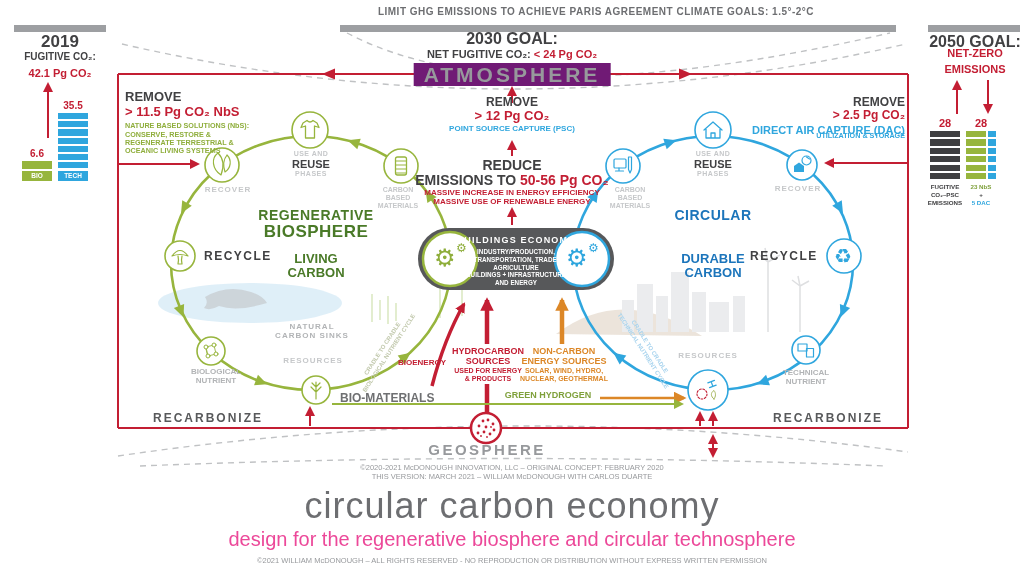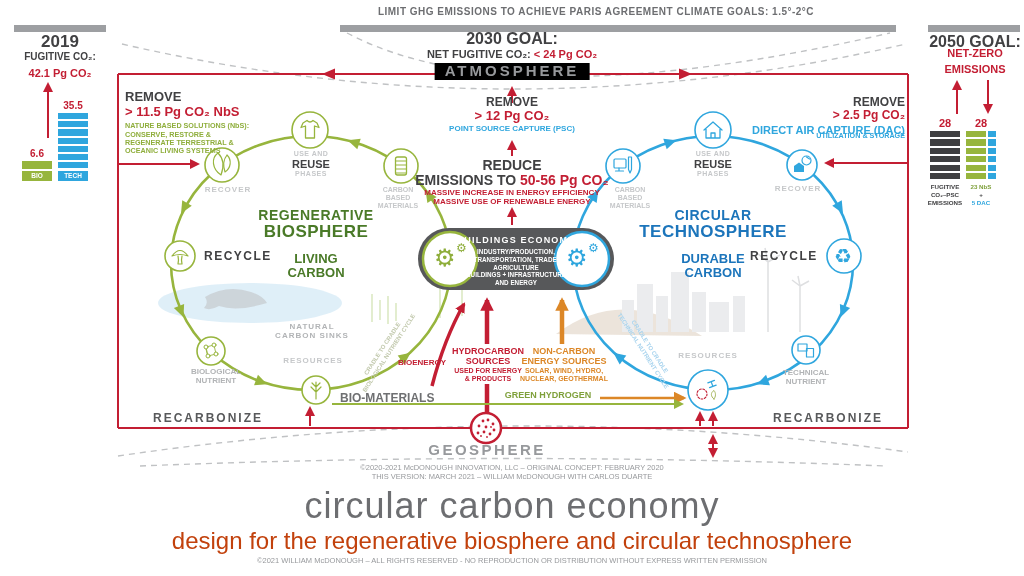--- a/index.html
+++ b/index.html
@@ -250,21 +250,21 @@
 <div class="bar lblblock" style="left:22px;top:171px;width:30px;background:#97b53d">BIO</div>
 <div class="t tc red" style="left:73px;top:100px;font-size:10px">35.5</div>
 <div class="bar seg-tech" style="left:58px;top:113px;width:30px;height:56px"></div>
 <div class="bar lblblock" style="left:58px;top:171px;width:30px;background:#2fa6de">TECH</div>
 
 <div class="t tc dk" style="left:512px;top:30px;font-size:16px">2030 GOAL:</div>
 <div class="t tc" style="left:512px;top:48px;font-size:11px">
   <span class="dk">NET FUGITIVE CO₂:</span>
   <span class="red">&lt; 24 Pg CO₂</span>
 </div>
-<div class="t tc gry" style="left:512px;top:63px;font-size:15px;letter-spacing:3px;background:#000000;padding:0 10px">ATMOSPHERE</div>
+<div class="t tc gry" style="left:512px;top:63px;font-size:21px;letter-spacing:3px;background:#701a75;padding:0 10px">ATMOSPHERE</div>
 
 <div class="t tc dk" style="left:975px;top:33px;font-size:16px">2050 GOAL:</div>
 <div class="t tc red" style="left:975px;top:47px;font-size:11px">NET-ZERO</div>
 <div class="t tc red" style="left:975px;top:63px;font-size:11px">EMISSIONS</div>
 <div class="t tc red" style="left:945px;top:117px;font-size:11px">28</div>
 <div class="bar seg-dark" style="left:930px;top:131px;width:30px;height:49px"></div>
 <div class="t tc dk" style="left:945px;top:184px;font-size:6.2px">FUGITIVE</div>
 <div class="t tc dk" style="left:945px;top:192px;font-size:6.2px">CO₂–PSC</div>
 <div class="t tc dk" style="left:945px;top:200px;font-size:6.2px">EMISSIONS</div>
 <div class="t tc red" style="left:981px;top:117px;font-size:11px">28</div>
@@ -339,21 +339,20 @@
 <div class="t tc lgt" style="left:713px;top:150px;font-size:7px;letter-spacing:.5px">USE AND</div>
 <div class="t tc dk" style="left:713px;top:158px;font-size:11px">REUSE</div>
 <div class="t tc lgt" style="left:713px;top:170px;font-size:7px;letter-spacing:.5px">PHASES</div>
 <div class="t tc lgt" style="left:630px;top:186px;font-size:7px">CARBON</div>
 <div class="t tc lgt" style="left:630px;top:194px;font-size:7px">BASED</div>
 <div class="t tc lgt" style="left:630px;top:202px;font-size:7px">MATERIALS</div>
 <div class="t tc lgt" style="left:798px;top:185px;font-size:8px;letter-spacing:1px">RECOVER</div>
 <div class="t dk" style="left:750px;top:250px;font-size:12px;letter-spacing:1.5px">RECYCLE</div>
 <span class="t blu" style="left:834px;top:245px;font-size:20px;font-weight:normal">♻</span>
 <div class="t tc dblu" style="left:713px;top:208px;font-size:14px;letter-spacing:.5px">CIRCULAR</div>
-<div class="t tc dblu" style="left:713px;top:223px;font-size:17px;letter-spacing:.5px">TECHNOSPHERE</div>
 <div class="t tc dblu" style="left:713px;top:252px;font-size:13px">DURABLE</div>
 <div class="t tc dblu" style="left:713px;top:266px;font-size:13px">CARBON</div>
 <div class="t tc mgt" style="left:806px;top:369px;font-size:8px">TECHNICAL</div>
 <div class="t tc mgt" style="left:806px;top:378px;font-size:8px">NUTRIENT</div>
 <div class="t tc lgt" style="left:708px;top:352px;font-size:8px;letter-spacing:1px">RESOURCES</div>
 <div class="t rot2" style="left:646px;top:349px;font-size:6px;color:#a9d4ee">
   <div>CRADLE TO CRADLE</div>
   <div>TECHNICAL NUTRIENT CYCLE</div>
 </div>
 <div class="t tc" style="left:828px;top:412px;font-size:12px;letter-spacing:2px;color:#58595b">RECARBONIZE</div>
@@ -365,16 +364,16 @@
 <div class="t tc org" style="left:564px;top:347px;font-size:9px">NON-CARBON</div>
 <div class="t tc org" style="left:564px;top:357px;font-size:9px">ENERGY SOURCES</div>
 <div class="t tc org" style="left:564px;top:367px;font-size:7px">SOLAR, WIND, HYDRO,</div>
 <div class="t tc org" style="left:564px;top:375px;font-size:7px">NUCLEAR, GEOTHERMAL</div>
 <div class="t tc" style="left:548px;top:391px;font-size:9px;color:#7fa03b">GREEN HYDROGEN</div>
 <div class="t tc gry" style="left:487px;top:442px;font-size:15px;letter-spacing:2.5px">GEOSPHERE</div>
 
 <div class="t tc" style="left:512px;top:464px;font-size:7.5px;font-weight:normal;color:#97999c">©2020-2021 McDONOUGH INNOVATION, LLC – ORIGINAL CONCEPT:  FEBRUARY 2020</div>
 <div class="t tc" style="left:512px;top:473px;font-size:7.5px;font-weight:normal;color:#97999c">THIS VERSION: MARCH  2021 –  WILLIAM McDONOUGH WITH CARLOS DUARTE</div>
 <div class="t tc" style="left:512px;top:486px;font-size:36px;font-weight:normal;color:#6d6e71;letter-spacing:1px">circular carbon economy</div>
-<div class="t tc" style="left:512px;top:528px;font-size:24px;font-weight:normal;color:#c2410c">design for the regenerative biosphere and circular technosphere</div>
+<div class="t tc" style="left:512px;top:528px;font-size:20px;font-weight:normal;color:#ec4899">design for the regenerative biosphere and circular technosphere</div>
 <div class="t tc" style="left:512px;top:557px;font-size:7.5px;font-weight:normal;color:#97999c">©2021 WILLIAM McDONOUGH – ALL RIGHTS RESERVED - NO REPRODUCTION OR DISTRIBUTION WITHOUT EXPRESS WRITTEN PERMISSION</div>
 
 </div>
 
 </body></html>

